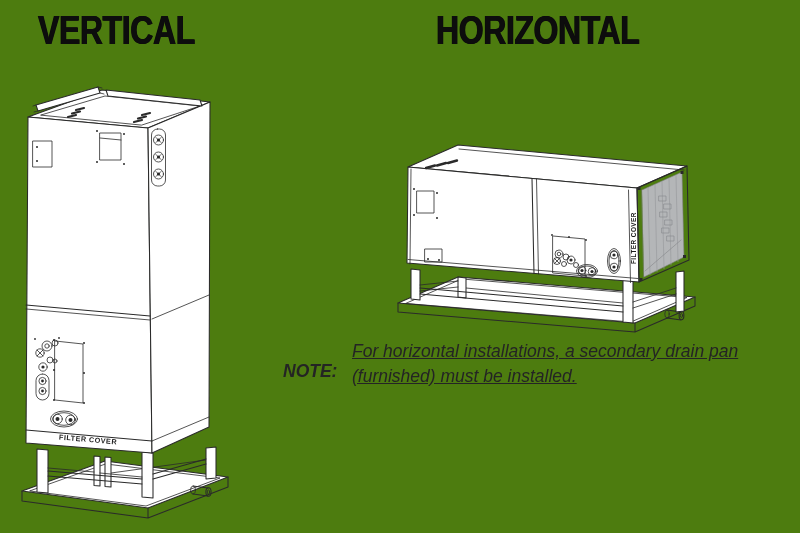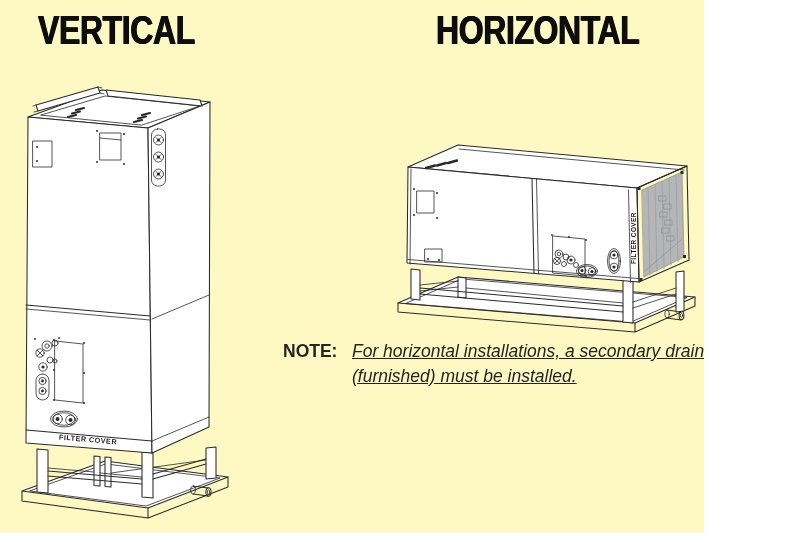--- a/index.html
+++ b/index.html
@@ -1,35 +1,35 @@
 <!DOCTYPE html>
 <html><head>
 <meta charset="utf-8">
 <style>
   html,body{margin:0;padding:0;background:#fff;}
   .page{
-    position:relative;width:704px;height:533px;background:#fef9c3;overflow:hidden;
+    position:relative;width:800px;height:533px;background:#4d7c0f;overflow:hidden;
     font-family:"Liberation Sans",sans-serif;color:#111;
   }
   .heading{
     position:absolute;font-size:40px;font-weight:700;color:#0d0d0d;
     letter-spacing:-0.5px;white-space:nowrap;
     transform:scaleX(0.80);transform-origin:0 0;
     text-shadow:0.6px 0 currentColor,-0.6px 0 currentColor;
   }
   .heading-vertical{left:38px;top:8px;}
   .heading-horizontal{left:436px;top:8px;}
   .illus{position:absolute;}
   .vert-svg{left:8px;top:82px;width:250px;height:450px;}
   .horiz-svg{left:378px;top:130px;width:380px;height:210px;}
   .note{
     position:absolute;left:283px;top:339px;width:510px;
     display:flex;gap:9px;font-size:17.5px;line-height:25px;color:#242424;
   }
-  .note-label{font-weight:700;flex:0 0 60px;}
+  .note-label{font-weight:700;font-style:italic;flex:0 0 60px;margin-top:20px;}
   .note-text{font-style:italic;width:445px;text-decoration:underline;}
   svg text{font-family:"Liberation Sans",sans-serif;}
   .lineart{stroke:#2a2a2a;fill:none;stroke-width:1.05;stroke-linejoin:round;stroke-linecap:round;}
   .thin{stroke-width:0.8;}
   .whiteface{fill:#ffffff;}
   .dot{fill:#2a2a2a;stroke:none;}
   .lbl{fill:#1c1c1c;stroke:none;font-weight:700;}
 </style>
 </head>
 <body>

